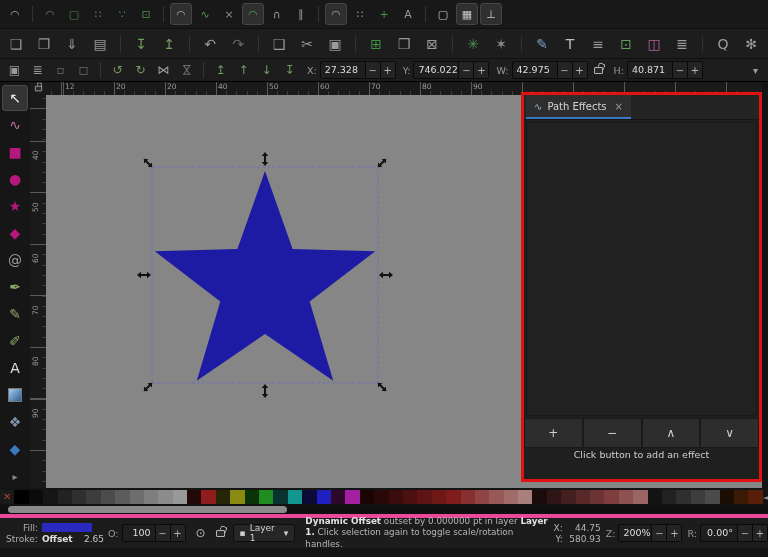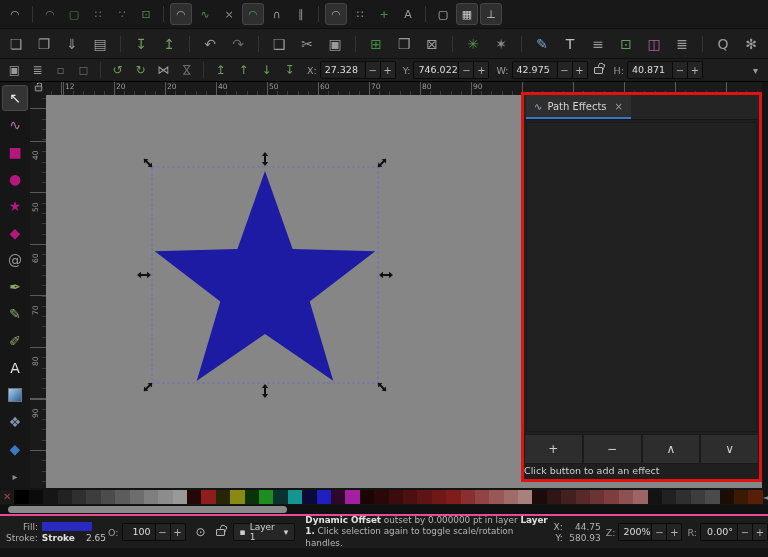--- a/index.html
+++ b/index.html
@@ -80,33 +80,33 @@
   .panel-tabs { height:25px; background:#242424; display:flex; align-items:flex-end; border-bottom:1px solid #161616; }
   .panel-tab { height:24px; background:#2e2e2e; display:flex; align-items:center; gap:5px;
     padding:0 8px; margin-left:2px; border-bottom:2px solid #3a76c4; }
   .panel-tab .ticon { color:#8fb0d0; font-size:10px; }
   .panel-tab .tlabel { font-size:10px; color:#d5d5d5; }
   .panel-tab .tclose { color:#9a9a9a; font-size:10px; margin-left:3px; }
   .panel-body { flex:1; background:#212121; border:1px solid #191919; margin:2px; }
   .panel-actions { height:30px; display:flex; }
   .pabtn { flex:1; background:#2d2d2d; border:1px solid #1a1a1a; color:#cfcfcf; font-size:12px;
     display:flex; align-items:center; justify-content:center; }
-  .panel-hint { height:15px; font-size:9.5px; color:#cfcfcf; line-height:14px; }
+  .panel-hint { height:31px; font-size:9.5px; color:#cfcfcf; text-align:center; line-height:14px; }
 
   
   .palette { height:17px; background:#141414; display:flex; align-items:center; padding-top:1px; }
   .swatch { width:14.4px; height:14px; flex:none; }
   .swatch.none { background:#1a1a1a; color:#b04040; font-size:10px; line-height:14px; text-align:center; }
   .pal-arrow { margin-left:auto; margin-right:3px; color:#8a8a8a; font-size:8px; }
 
   .hscroll { height:9px; background:#101010; position:relative; }
   .hthumb { position:absolute; left:8px; top:1px; width:279px; height:7px; background:#8a8a8a; border-radius:4px; }
 
   
-  .statusbar { height:34px; background:#1c1c1c; border-top:2px solid #ec4899; display:flex; align-items:center; font-size:9px; }
+  .statusbar { height:34px; background:#1c1c1c; border-top:4px solid #ec4899; display:flex; align-items:center; font-size:9px; }
   .fs-block { width:104px; display:flex; flex-direction:column; gap:1px; padding-left:6px; }
   .fs-row { display:flex; align-items:center; gap:4px; }
   .fs-row .flabel { width:32px; text-align:right; color:#b0b0b0; }
   .fill-swatch { width:50px; height:9px; }
   .stroke-unset { width:50px; text-align:center; color:#e0e0e0; font-weight:bold; }
   .stroke-w { color:#c8c8c8;margin-left:7px; }
   .opacity { display:flex; align-items:center; margin-left:4px; }
   .opacity .entry { width:26px; }
   .mini-ico { margin-left:10px; color:#b8b8b8; font-size:12px; }
   .layer-btn { margin-left:8px; background:#262626; border:1px solid #0c0c0c; border-radius:2px;
@@ -524,21 +524,21 @@
   </div>
 
   <div class="statusbar">
     <div class="fs-block">
       <div class="fs-row">
         <span class="flabel">Fill:</span>
         <span class="fill-swatch" id="fillswatch" style="background: rgb(42, 42, 192);"></span>
       </div>
       <div class="fs-row">
         <span class="flabel">Stroke:</span>
-        <span class="stroke-unset">Stroke</span>
+        <span class="stroke-unset">Offset</span>
         <span class="stroke-w">2.65</span>
       </div>
     </div>
     <div class="spin opacity">
       <span class="lbl">O:</span>
       <span class="entry">100</span>
       <span class="sbtn">−</span>
       <span class="sbtn">+</span>
     </div>
     <span class="mini-ico">⊙</span>

